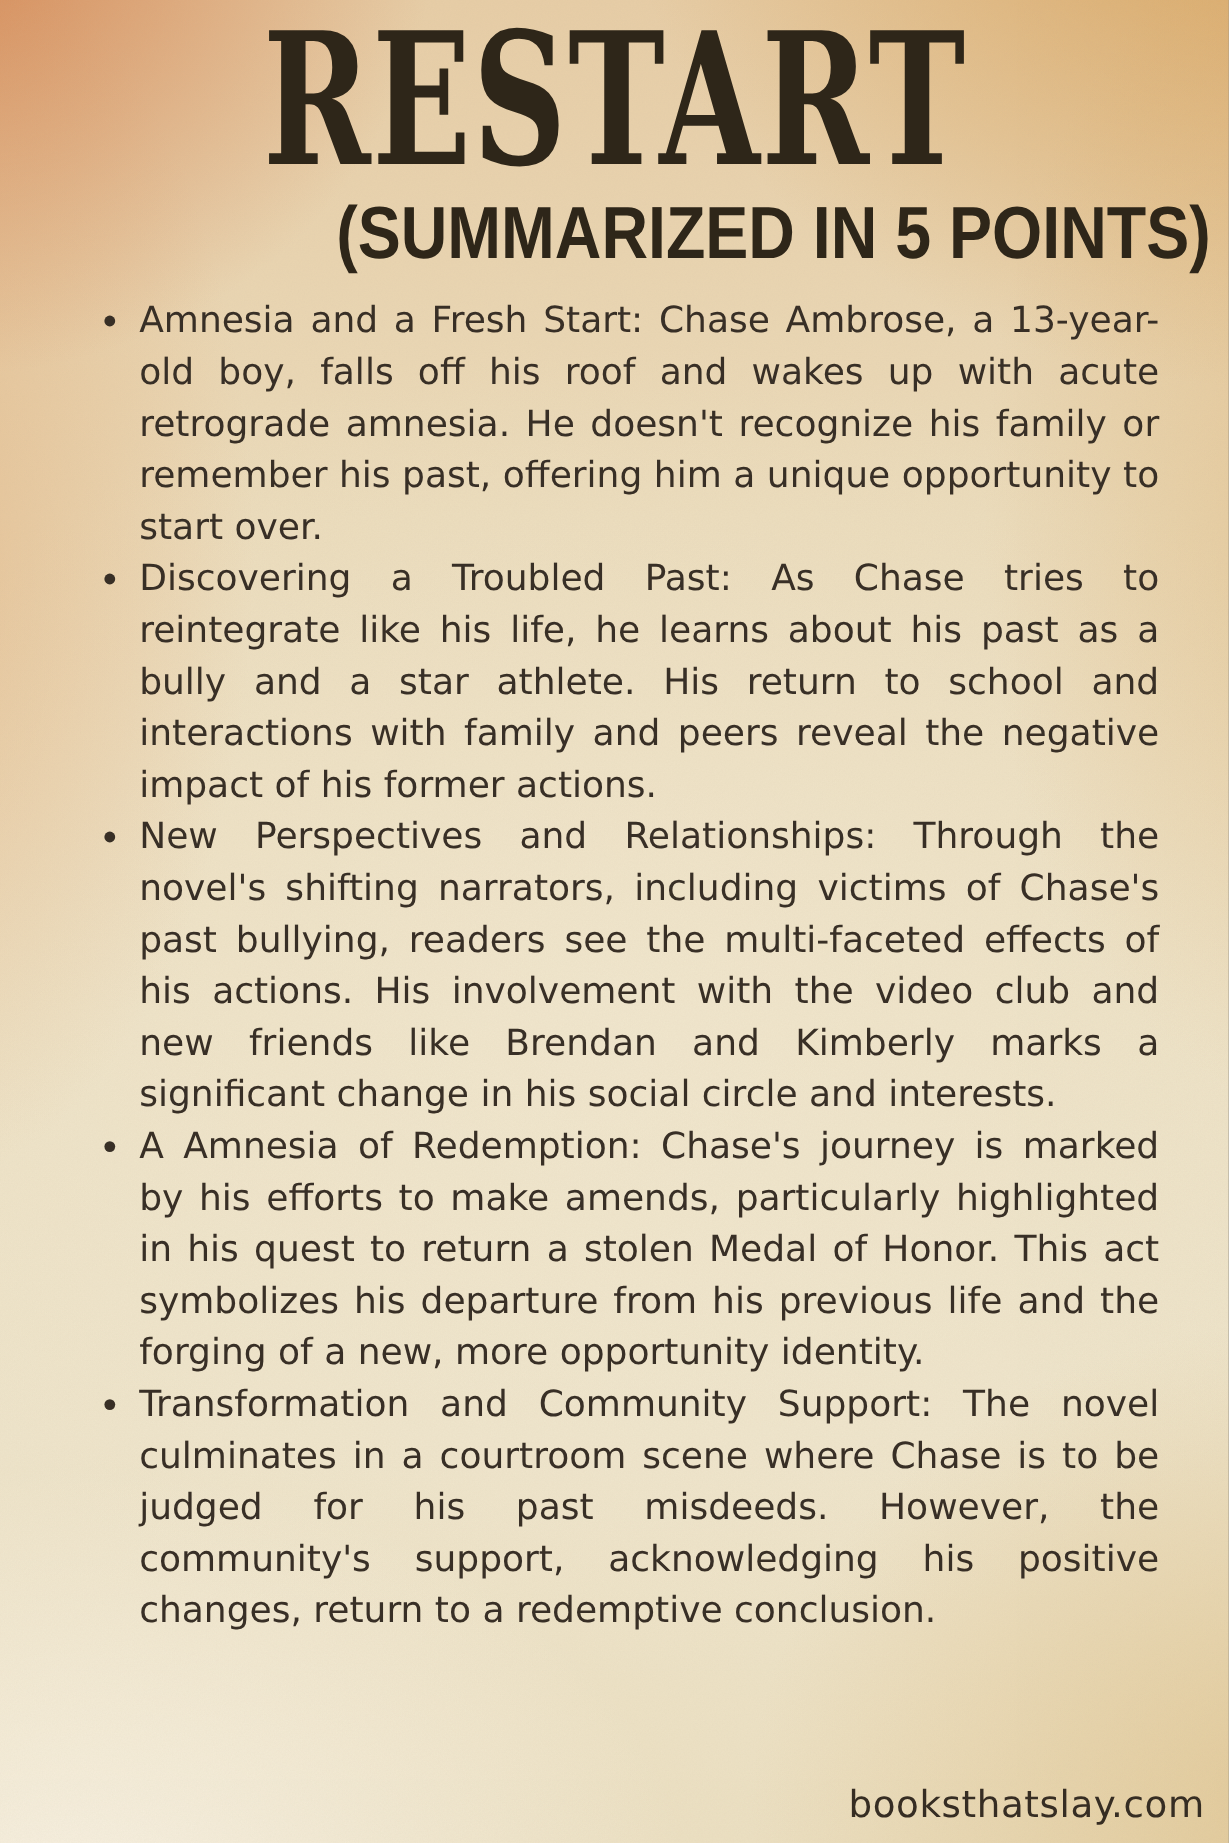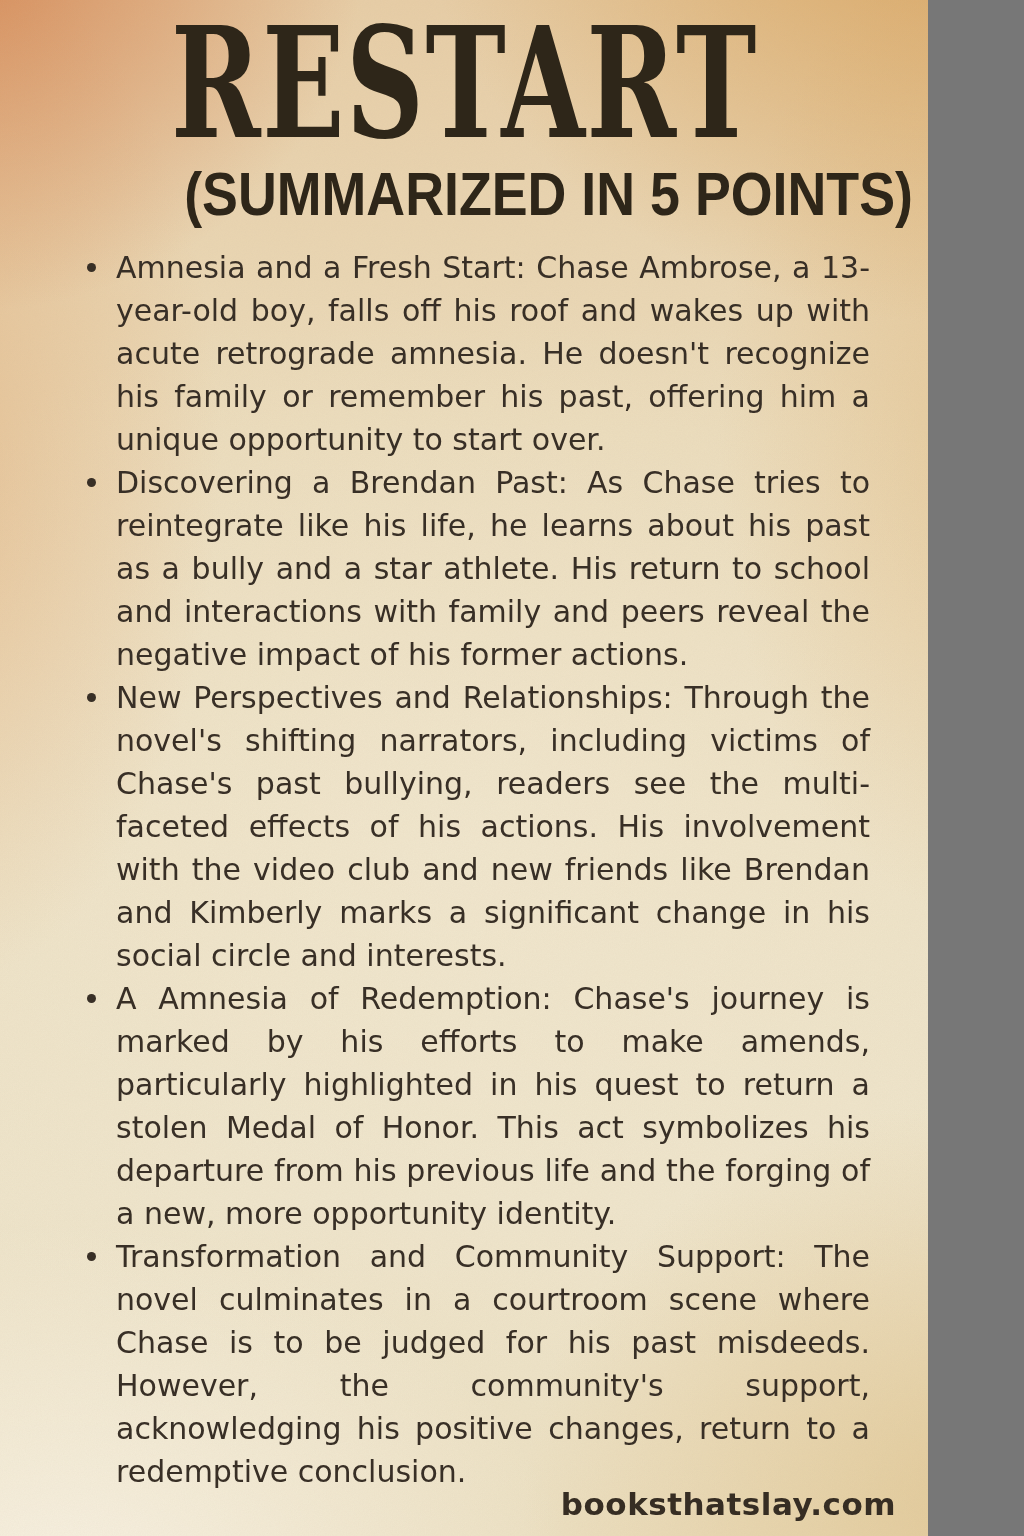--- a/index.html
+++ b/index.html
@@ -2,21 +2,21 @@
 <html><head>
 <meta charset="utf-8">
 <style>
   html, body {
     margin: 0;
     padding: 0;
     background: #777;
   }
   .poster {
     position: relative;
-    width: 928px;
+    width: 1024px;
     height: 1536px;
     overflow: hidden;
     font-family: "DejaVu Sans", sans-serif;
     color: #382f26;
     
     background:
       radial-gradient(ellipse 560px 520px at -4% -4%,  rgba(209,118,64,0.80), rgba(209,118,64,0) 72%),
       radial-gradient(ellipse 760px 620px at 104% -8%, rgba(212,150,70,0.75), rgba(212,150,70,0) 72%),
       radial-gradient(ellipse 420px 760px at -8% 30%,  rgba(222,158,98,0.45), rgba(222,158,98,0) 70%),
       radial-gradient(ellipse 380px 700px at 106% 28%, rgba(220,170,100,0.35), rgba(220,170,100,0) 70%),
@@ -90,24 +90,24 @@
     position: absolute;
     left: 7px;
     top: 17px;
     width: 9px;
     height: 9px;
     border-radius: 50%;
     background: #382f26;
   }
   .footer {
     position: absolute;
-    right: 32px;
+    right: 20px;
     bottom: 14px;
     font-size: 31px;
-    font-weight: bold;
+    font-weight: normal;
     color: #362d23;
     letter-spacing: 0.5px;
   }
 </style>
 </head>
 <body>
 
 <div class="poster">
 
   <svg class="grain" xmlns="http://www.w3.org/2000/svg" width="1024" height="1536">
@@ -124,21 +124,21 @@
   <div class="title-wrap">
     <h1 class="title">RESTART</h1>
   </div>
 
   <div class="subtitle-wrap">
     <h2 class="subtitle">(SUMMARIZED IN 5 POINTS)</h2>
   </div>
 
   <ul class="points">
     <li><span>Amnesia and a Fresh Start:</span> <span>Chase Ambrose, a 13-year-old boy, falls off his roof and wakes up with acute retrograde amnesia. He doesn't recognize his family or remember his past, offering him a unique opportunity to start over.</span></li>
-    <li><span>Discovering a Brendan Past:</span> <span>As Chase tries to reintegrate like his life, he learns about his past as a bully and a star athlete. His return to school and interactions with family and peers reveal the negative impact of his former actions.</span></li>
+    <li><span>Discovering a Troubled Past:</span> <span>As Chase tries to reintegrate like his life, he learns about his past as a bully and a star athlete. His return to school and interactions with family and peers reveal the negative impact of his former actions.</span></li>
     <li><span>New Perspectives and Relationships:</span> <span>Through the novel's shifting narrators, including victims of Chase's past bullying, readers see the multi-faceted effects of his actions. His involvement with the video club and new friends like Brendan and Kimberly marks a significant change in his social circle and interests.</span></li>
     <li><span>A Amnesia of Redemption:</span> <span>Chase's journey is marked by his efforts to make amends, particularly highlighted in his quest to return a stolen Medal of Honor. This act symbolizes his departure from his previous life and the forging of a new, more opportunity identity.</span></li>
     <li><span>Transformation and Community Support:</span> <span>The novel culminates in a courtroom scene where Chase is to be judged for his past misdeeds. However, the community's support, acknowledging his positive changes, return to a redemptive conclusion.</span></li>
   </ul>
 
   <div class="footer">booksthatslay.com</div>
 
 </div>
 
 </body></html>

